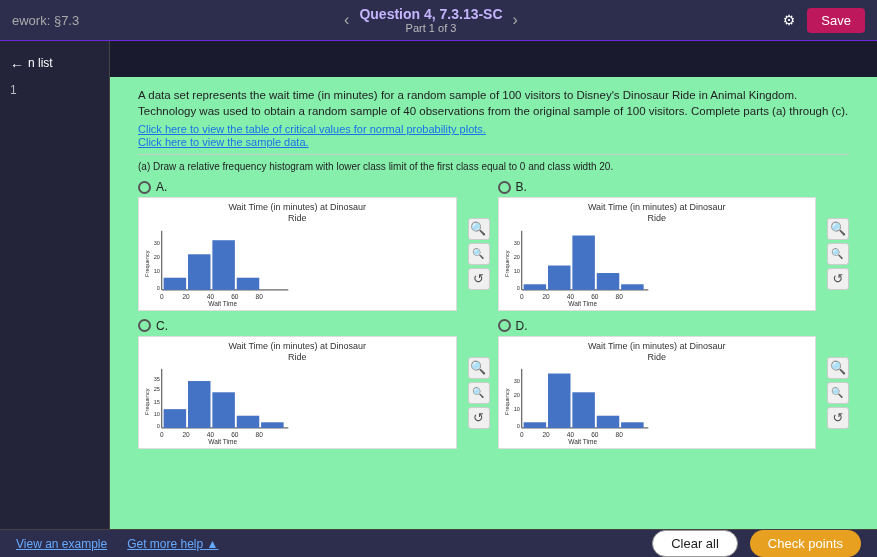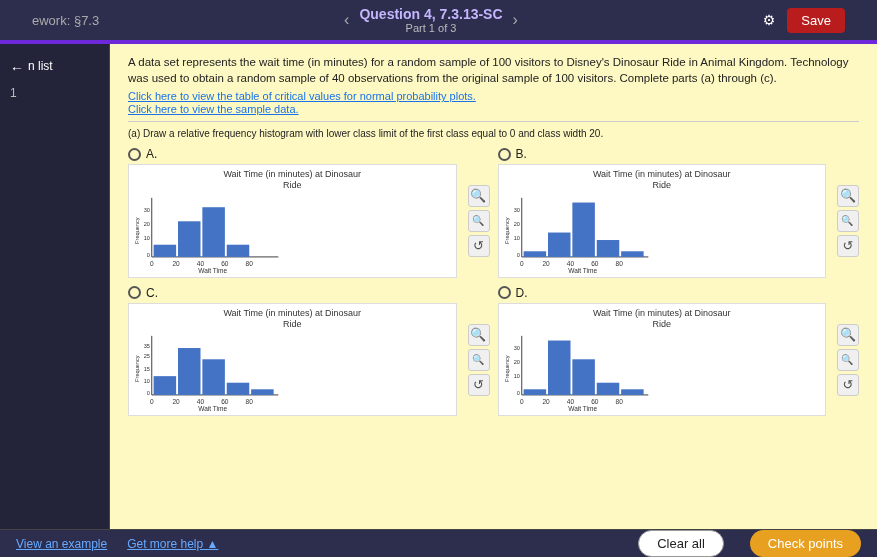--- a/index.html
+++ b/index.html
@@ -11,32 +11,32 @@
       height: 557px;
       overflow: hidden;
       display: flex;
       flex-direction: column;
     }
     .top-bar {
       background: #2d2d4e;
       display: flex;
       align-items: center;
       justify-content: space-between;
-      padding: 6px 32px;
-      border-bottom: 4px solid #6d28d9;
+      padding: 6px 12px;
+      border-bottom: 1px solid #6d28d9;
       font-size: 12px;
     }
     .top-bar-left { color: #aaa; font-size: 13px; }
     .top-bar-center { text-align: center; }
     .top-bar-center .question-title { font-size: 14px; font-weight: bold; color: #c4b5fd; }
     .top-bar-center .part-label { font-size: 11px; color: #bbb; }
     .top-bar-right { display: flex; align-items: center; gap: 12px; font-size: 12px; }
     .hw-score { color: #fff; }
     .save-btn {
-      background: #b91c1c;
+      background: #be185d;
       color: #fff;
       border: none;
       border-radius: 4px;
       padding: 5px 14px;
       font-size: 13px;
       cursor: pointer;
     }
     .nav-arrow {
       background: none;
       border: none;
@@ -63,24 +63,25 @@
       align-items: center;
       padding: 6px 10px;
       font-size: 12px;
       color: #bbb;
       cursor: pointer;
     }
     .sidebar-item.active { color: #fff; }
     .sidebar-arrow { font-size: 14px; margin-right: 4px; }
     .content-area {
       flex: 1;
-      background: #fef9c3;
+      background: #86efac;
       color: #222;
       overflow-y: auto;
-      padding: 10px 18px;
+      padding: 10px 28px;
+      margin-top: 36px;
     }
     .problem-text {
       font-size: 11.5px;
       color: #222;
       margin-bottom: 4px;
       line-height: 1.4;
     }
     .link-text {
       color: #1a73e8;
       font-size: 11px;
@@ -171,21 +172,21 @@
       padding: 0 16px;
       border-top: 1px solid #444;
     }
     .bottom-left { display: flex; gap: 20px; }
     .bottom-link {
       color: #6af;
       font-size: 12px;
       text-decoration: underline;
       cursor: pointer;
     }
-    .bottom-right { display: flex; gap: 26px; }
+    .bottom-right { display: flex; gap: 12px; }
     .clear-all-btn {
       background: #fff;
       color: #222;
       border: 1px solid #999;
       border-radius: 20px;
       padding: 5px 18px;
       font-size: 13px;
       cursor: pointer;
     }
     .check-answer-btn {

